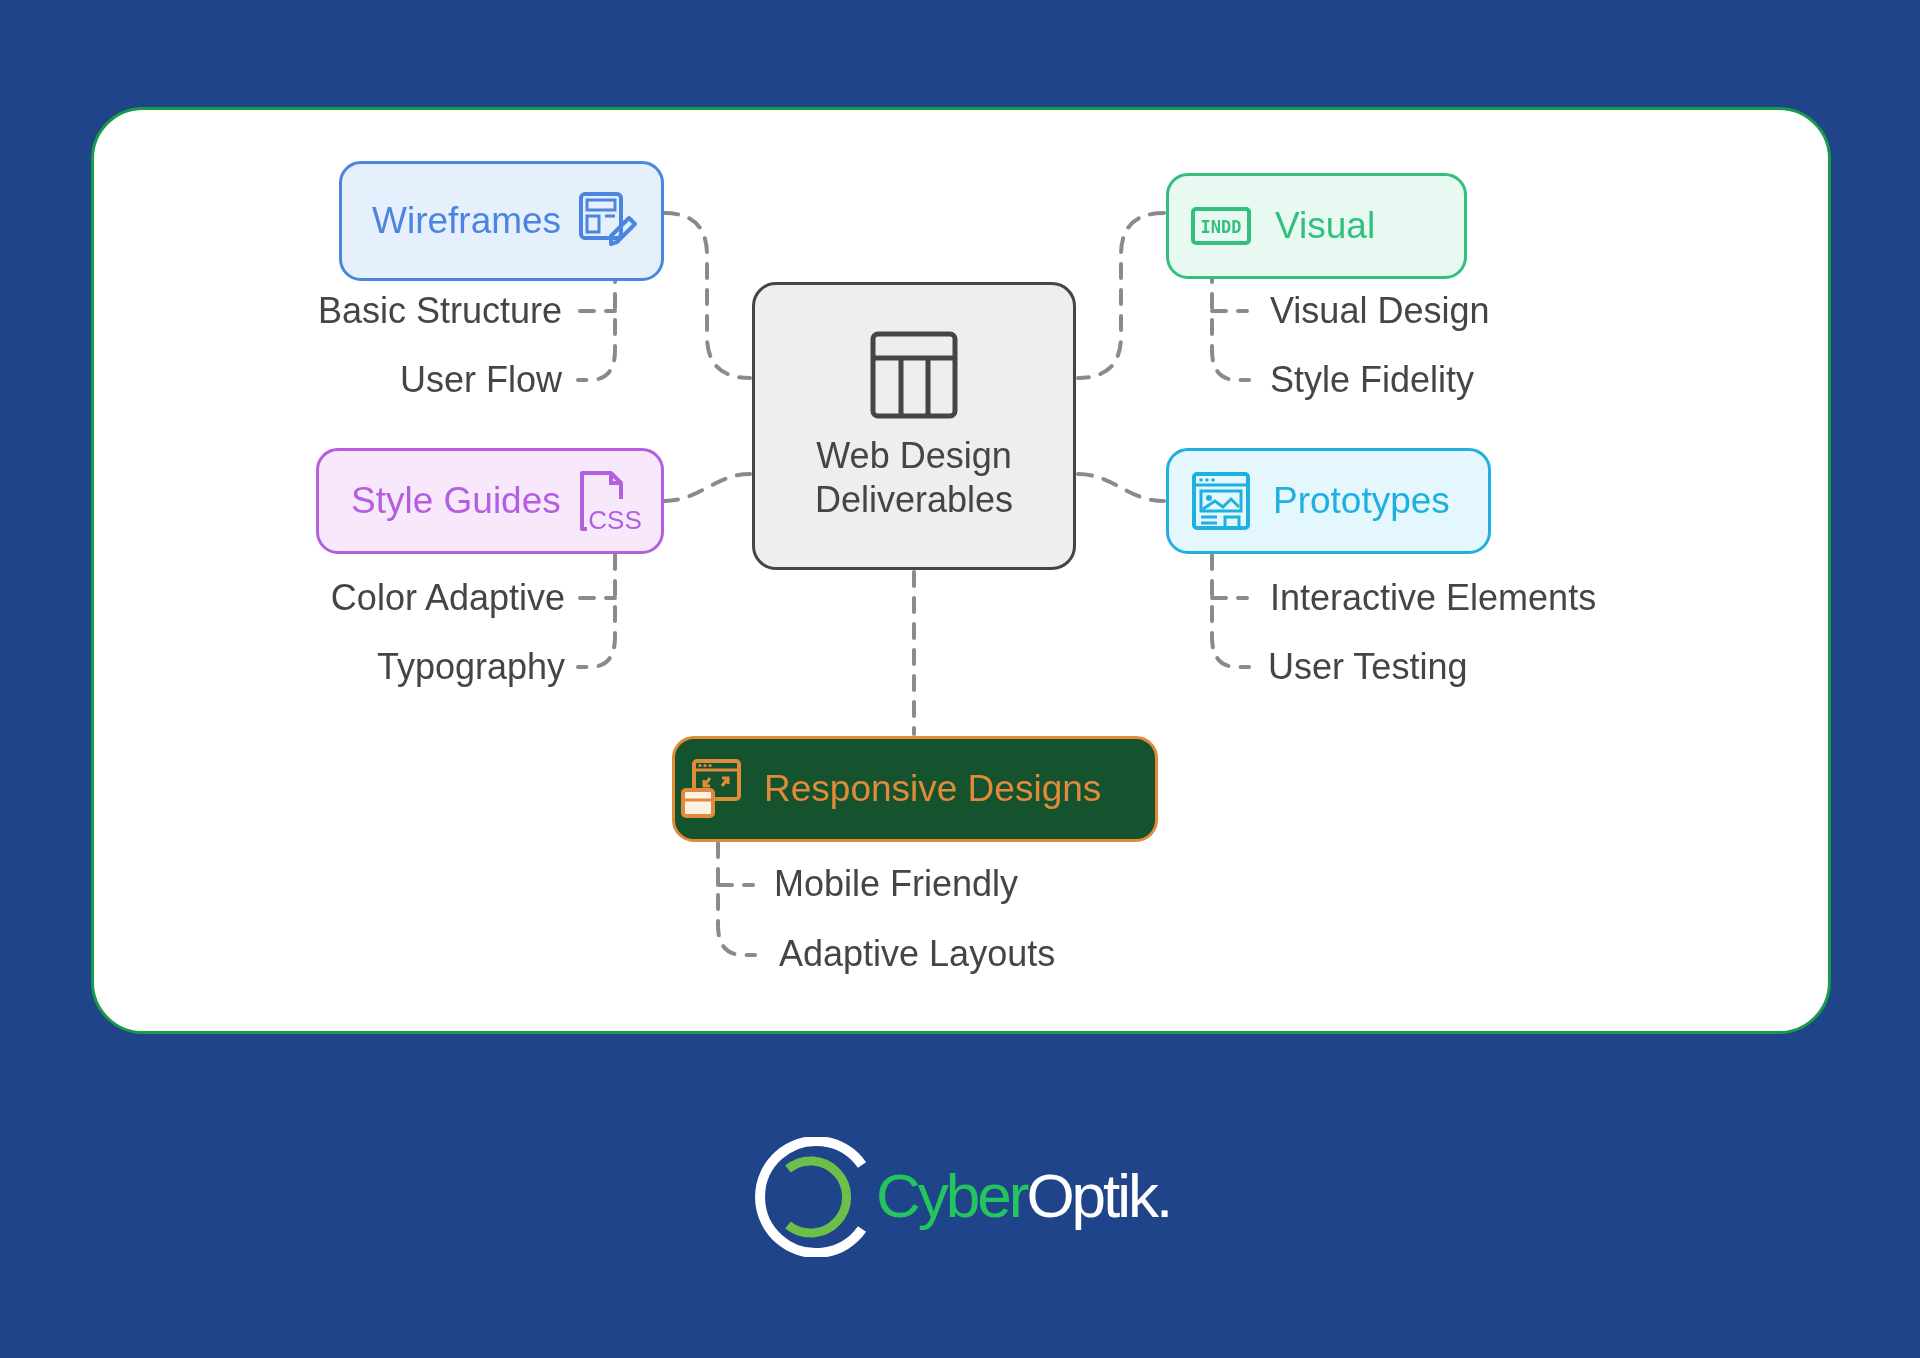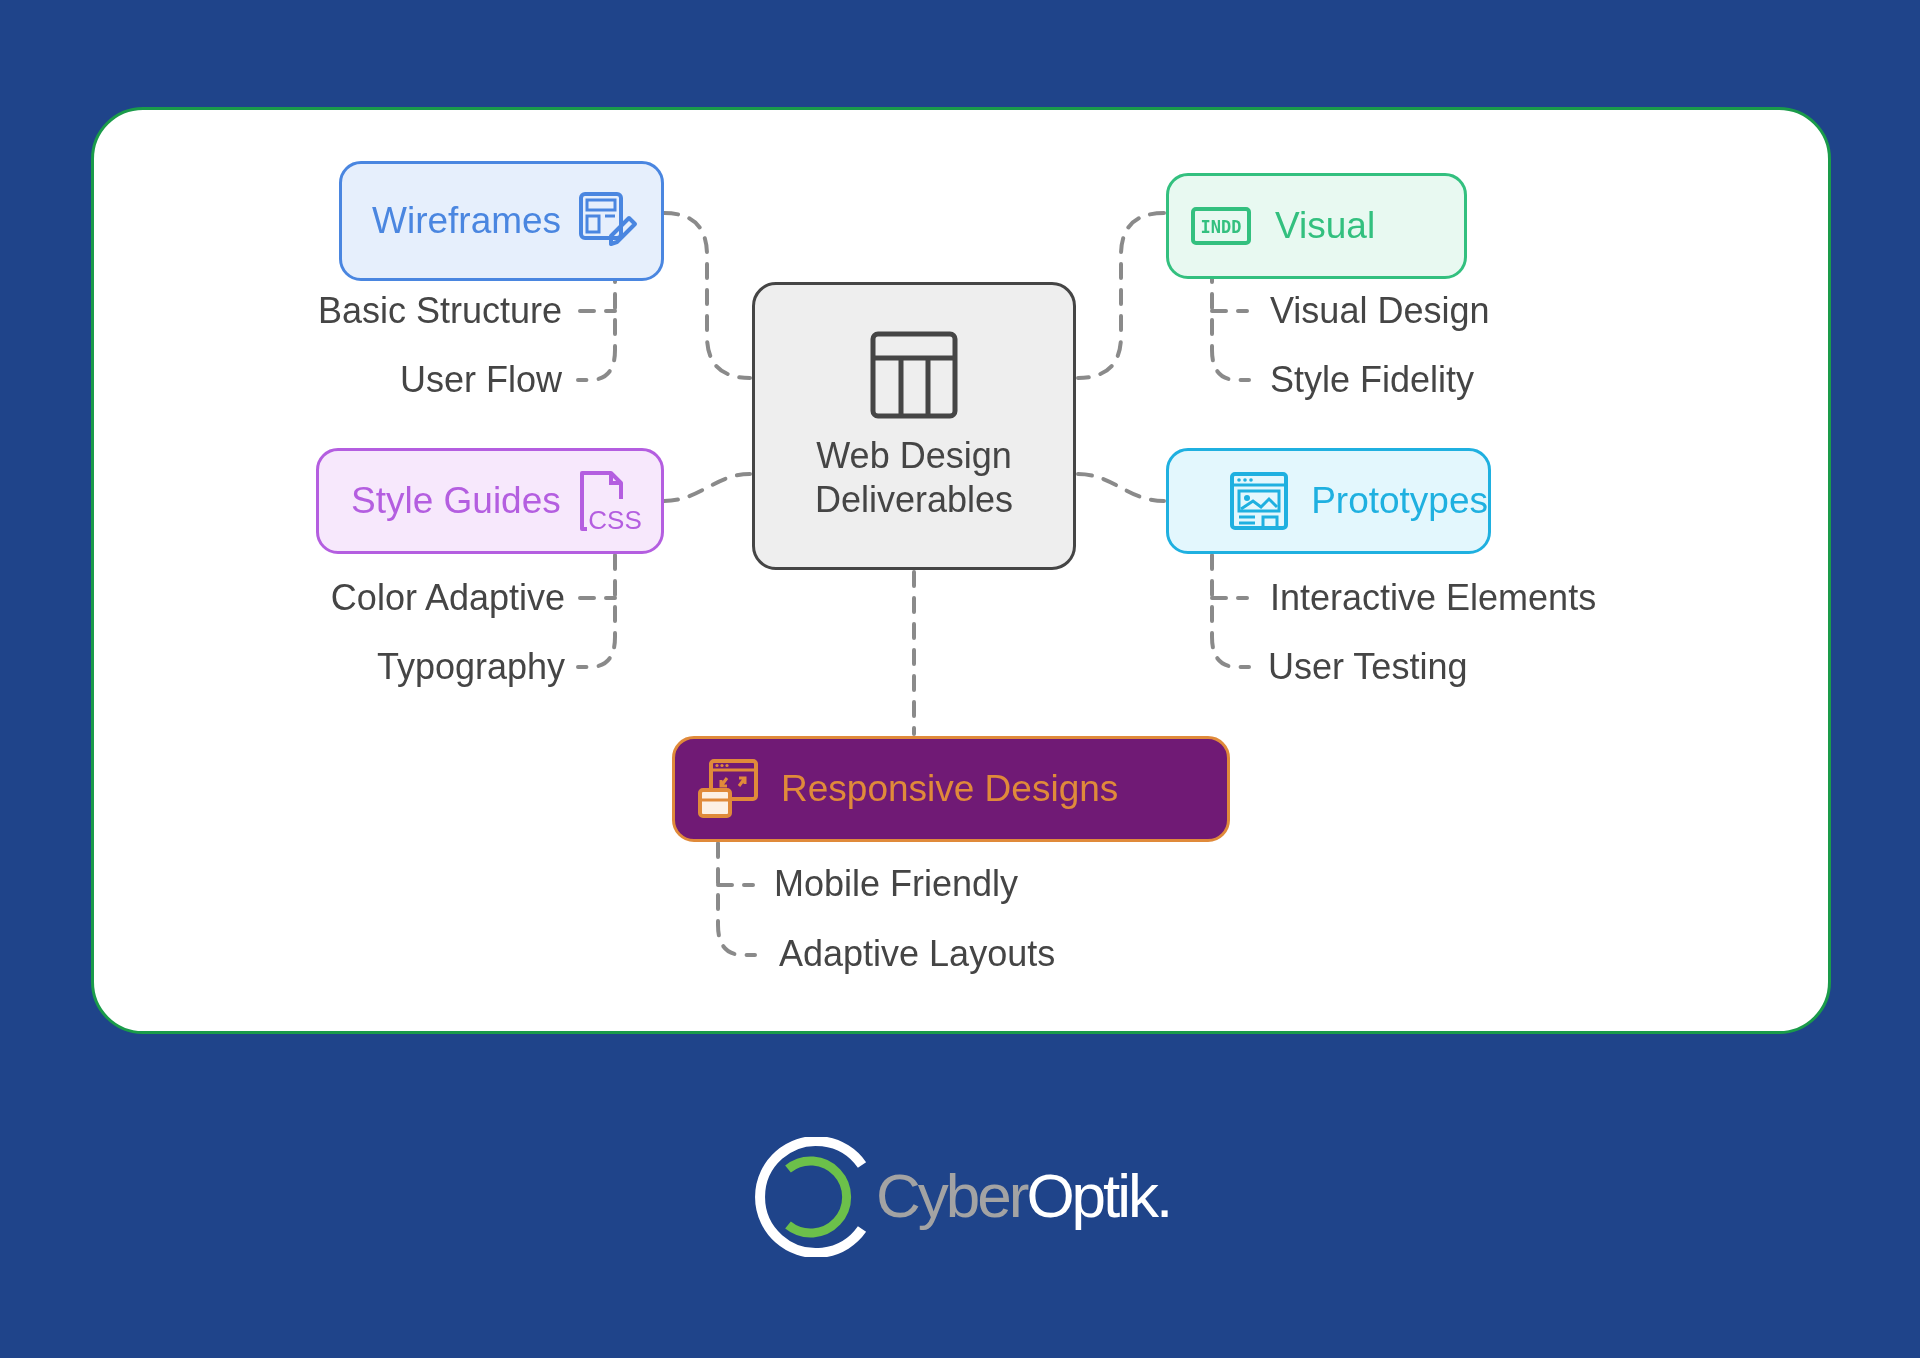--- a/index.html
+++ b/index.html
@@ -12,21 +12,21 @@
   .node .label { font-size:37px; white-space:nowrap; }
   .node svg { flex:none; }
   .center { position:absolute; left:752px; top:282px; width:324px; height:288px; box-sizing:border-box;
             background:#eeeeee; border:3px solid #454545; border-radius:24px;
             display:flex; flex-direction:column; align-items:center; justify-content:center; }
   .center .title { font-size:36px; color:#454545; text-align:center; line-height:44px; margin-top:14px; }
   .sub { position:absolute; font-size:36px; color:#454545; white-space:nowrap; line-height:40px; }
   .sub.right-align { text-align:right; }
   .logo { position:absolute; left:752px; top:1137px; width:420px; height:120px; }
   .logo-text { position:absolute; left:876px; top:1160px; font-size:62px; letter-spacing:-3px; line-height:72px; }
-  .logo-text .c1 { color:#a3a3a3; }
+  .logo-text .c1 { color:#22c55e; }
   .logo-text .c2 { color:#ffffff; }
 </style>
 </head>
 <body>
 
 <div class="card"></div>
 
 <svg class="layer" viewBox="0 0 1920 1358" fill="none" stroke="#8a8a8a" stroke-width="4" stroke-dasharray="14 12" stroke-linecap="round">
 
   <path d="M664 213 Q707 213 707 255 L707 336 Q707 378 750 378"></path>
@@ -95,40 +95,40 @@
   <span class="label" style="color:#b45ee0;">Style Guides</span>
   <svg width="62" height="64" viewBox="0 0 62 64" style="margin-left:18px;">
     <path d="M8 60 L3 60 L3 4 L32 4 L42 14 L42 30" fill="none" stroke="#b45ee0" stroke-width="4" stroke-linejoin="round"></path>
     <path d="M32 4 L32 14 L42 14" fill="none" stroke="#b45ee0" stroke-width="4"></path>
     <text x="36" y="60" text-anchor="middle" font-family="'Liberation Sans', sans-serif" font-size="26" fill="#b45ee0">CSS</text>
   </svg>
 </div>
 <div class="sub right-align" style="right:1355px; top:578px;">Color Adaptive</div>
 <div class="sub right-align" style="right:1355px; top:647px;">Typography</div>
 
-<div class="node" style="left:1166px; top:448px; width:325px; height:106px; border-color:#1fb0e0; background:#e3f7fd; padding-left:22px;justify-content:flex-end;">
+<div class="node" style="left:1166px; top:448px; width:325px; height:106px; border-color:#1fb0e0; background:#e3f7fd; padding-left:22px;">
   <svg width="60" height="60" viewBox="0 0 60 60">
     <rect x="3" y="3" width="54" height="54" rx="3" fill="none" stroke="#1fb0e0" stroke-width="4"></rect>
     <line x1="3" y1="14" x2="57" y2="14" stroke="#1fb0e0" stroke-width="3"></line>
     <circle cx="10" cy="9" r="1.8" fill="#1fb0e0"></circle>
       <circle cx="16" cy="9" r="1.8" fill="#1fb0e0"></circle>
       <circle cx="22" cy="9" r="1.8" fill="#1fb0e0"></circle>
     <rect x="10" y="20" width="40" height="20" fill="none" stroke="#1fb0e0" stroke-width="3"></rect>
     <circle cx="18" cy="27" r="3" fill="#1fb0e0"></circle>
     <path d="M12 38 L24 30 L32 36 L40 28 L48 36" fill="none" stroke="#1fb0e0" stroke-width="3"></path>
     <line x1="10" y1="46" x2="26" y2="46" stroke="#1fb0e0" stroke-width="3"></line>
     <line x1="10" y1="52" x2="26" y2="52" stroke="#1fb0e0" stroke-width="3"></line>
     <path d="M34 57 L34 46 L48 46 L48 57" fill="none" stroke="#1fb0e0" stroke-width="3"></path>
   </svg>
   <span class="label" style="color:#1fb0e0; margin-left:22px;">Prototypes</span>
 </div>
 <div class="sub" style="left:1270px; top:578px;">Interactive Elements</div>
 <div class="sub" style="left:1268px; top:647px;">User Testing</div>
 
-<div class="node" style="left:672px; top:736px; width:558px; height:106px; border-color:#e08a3a; background:#701a75; padding-left:22px;">
+<div class="node" style="left:672px; top:736px; width:486px; height:106px; border-color:#e08a3a; background:#14532d; padding-left:5px;">
   <svg width="62" height="62" viewBox="0 0 62 62">
     <rect x="14" y="3" width="45" height="38" rx="3" fill="none" stroke="#e08a3a" stroke-width="4"></rect>
     <line x1="14" y1="12" x2="59" y2="12" stroke="#e08a3a" stroke-width="3"></line>
     <circle cx="20" cy="7.5" r="1.6" fill="#e08a3a"></circle>
       <circle cx="25" cy="7.5" r="1.6" fill="#e08a3a"></circle>
       <circle cx="30" cy="7.5" r="1.6" fill="#e08a3a"></circle>
     <path d="M24 28 L30 20 M24 22 L24 28 L30 28" fill="none" stroke="#e08a3a" stroke-width="3"></path>
     <path d="M48 20 L42 28 M42 20 L48 20 L48 26" fill="none" stroke="#e08a3a" stroke-width="3"></path>
     <rect x="3" y="32" width="30" height="26" rx="3" fill="#fdf0e4" stroke="#e08a3a" stroke-width="4"></rect>
     <line x1="3" y1="42" x2="33" y2="42" stroke="#e08a3a" stroke-width="3"></line>

